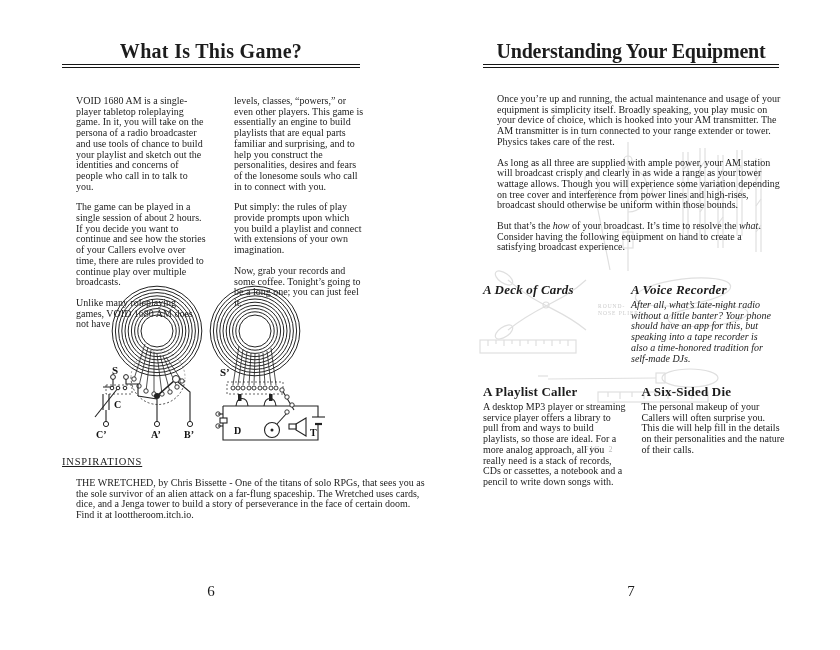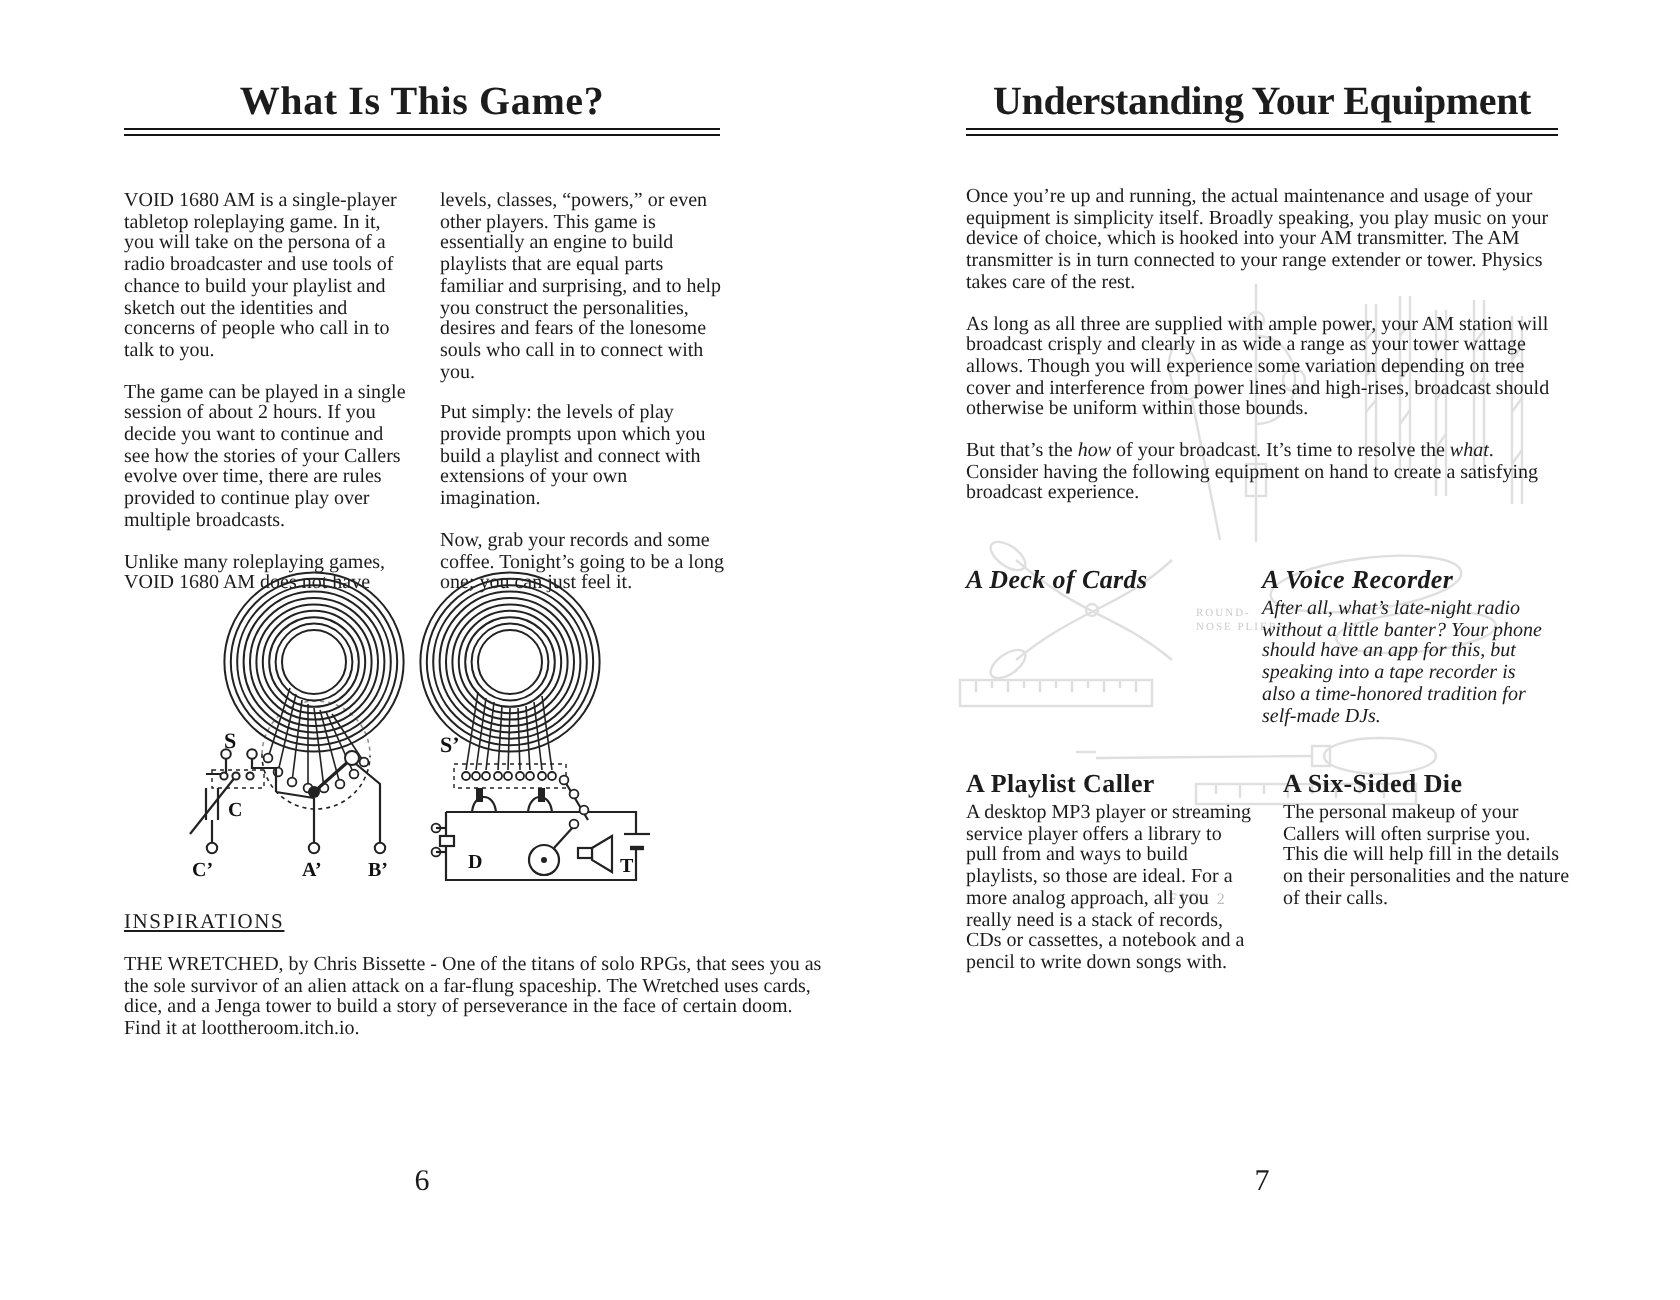--- a/index.html
+++ b/index.html
@@ -9,21 +9,21 @@
     font-family:"Liberation Serif", serif;
   }
   .abs{position:absolute;}
   .page-title{
     font-size:20px;font-weight:700;text-align:center;letter-spacing:.3px;
     white-space:nowrap;
   }
   .double-rule{height:2px;border-top:1.6px solid #151515;border-bottom:.9px solid #151515;margin-top:1px;}
   .cols{display:flex;gap:14px;}
   .col{width:144px;}
-  p.body{font-size:10px;line-height:10.7px;margin:0 0 10px 0;text-align:left;}
+  p.body{font-size:10px;line-height:10.7px;margin:0 0 10px 14px;text-align:left;}
   .insp-head{font-size:10.5px;letter-spacing:.8px;text-decoration:underline;margin:0 0 11px 0;}
   .insp p.body{width:352px;}
   .sec{width:144px;}
   .sec h3{font-size:13px;font-weight:700;margin:0 0 2px 0;letter-spacing:.2px;}
   .sec p{font-size:10px;line-height:10.7px;margin:0;}
   .pagenum{font-size:15px;text-align:center;}
   .layer{z-index:1;}
   #ghost{z-index:0;pointer-events:none;}
   .rp-paras p.body{margin-bottom:10px;}
   i{}
@@ -38,21 +38,21 @@
 </div>
 
 <div class="abs layer cols" style="left:62px;top:96px;width:302px;">
   <div class="col">
     <p class="body">VOID 1680 AM is a single-player tabletop roleplaying game. In it, you will take on the persona of a radio broadcaster and use tools of chance to build your playlist and sketch out the identities and concerns of people who call in to talk to you.</p>
     <p class="body">The game can be played in a single session of about 2 hours. If you decide you want to continue and see how the stories of your Callers evolve over time, there are rules provided to continue play over multiple broadcasts.</p>
     <p class="body">Unlike many roleplaying games, VOID 1680 AM does not have</p>
   </div>
   <div class="col">
     <p class="body">levels, classes, “powers,” or even other players. This game is essentially an engine to build playlists that are equal parts familiar and surprising, and to help you construct the personalities, desires and fears of the lonesome souls who call in to connect with you.</p>
-    <p class="body">Put simply: the levels of play provide prompts upon which you build a playlist and connect with extensions of your own imagination.</p>
+    <p class="body">Put simply: the rules of play provide prompts upon which you build a playlist and connect with extensions of your own imagination.</p>
     <p class="body">Now, grab your records and some coffee. Tonight’s going to be a long one; you can just feel it.</p>
   </div>
 </div>
 
 <div class="abs layer" style="left:68px;top:284px;width:335px;height:168px;">
   <svg width="335" height="168" viewBox="0 0 335 168">
 
     <g stroke="#222" fill="none" stroke-width="1">
       <circle cx="89" cy="47" r="16"></circle>
         <circle cx="89" cy="47" r="19.2"></circle>

